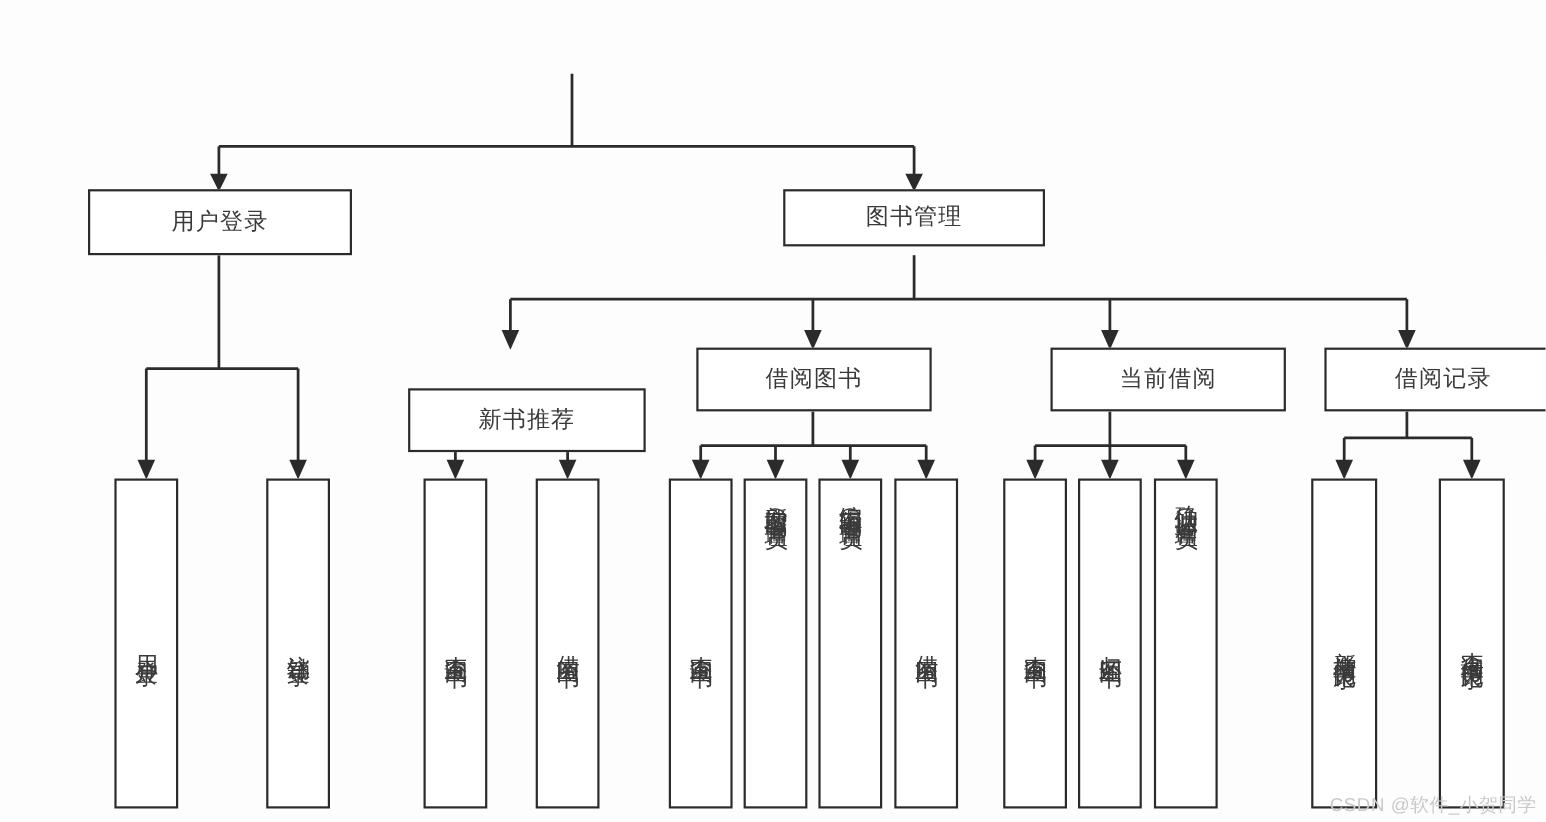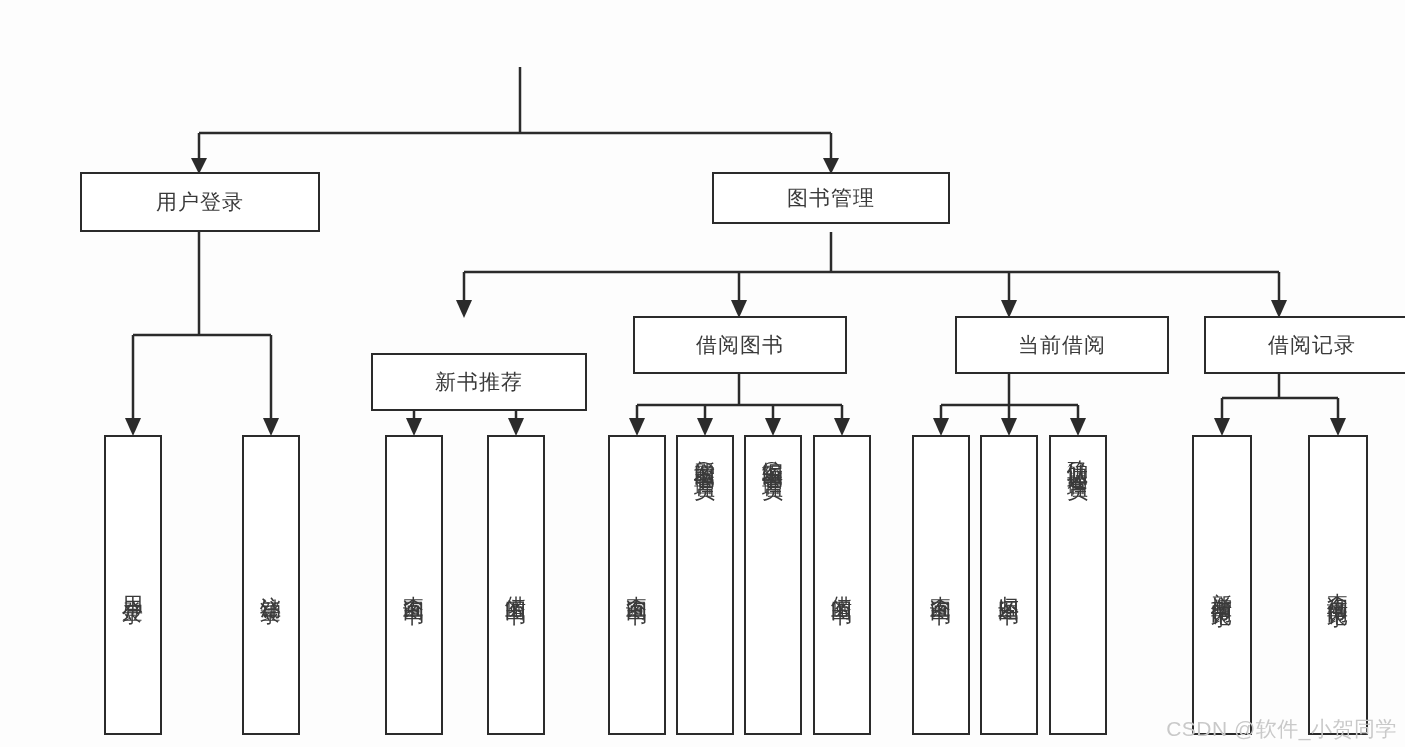--- a/index.html
+++ b/index.html
@@ -70,21 +70,21 @@
     fill: none;
   }
   .arrow-head {
     fill: #2b2b2b;
     stroke: none;
   }
   #watermark {
     position: absolute;
     right: 8px;
     bottom: 4px;
-    font-size: 21px;
+    font-size: 17px;
     color: #c9c9c9;
     letter-spacing: 0.5px;
     white-space: nowrap;
     font-family: "Liberation Sans", "DejaVu Sans", sans-serif;
   }
 </style>
 </head>
 <body>
 
 <div id="diagram-root">

